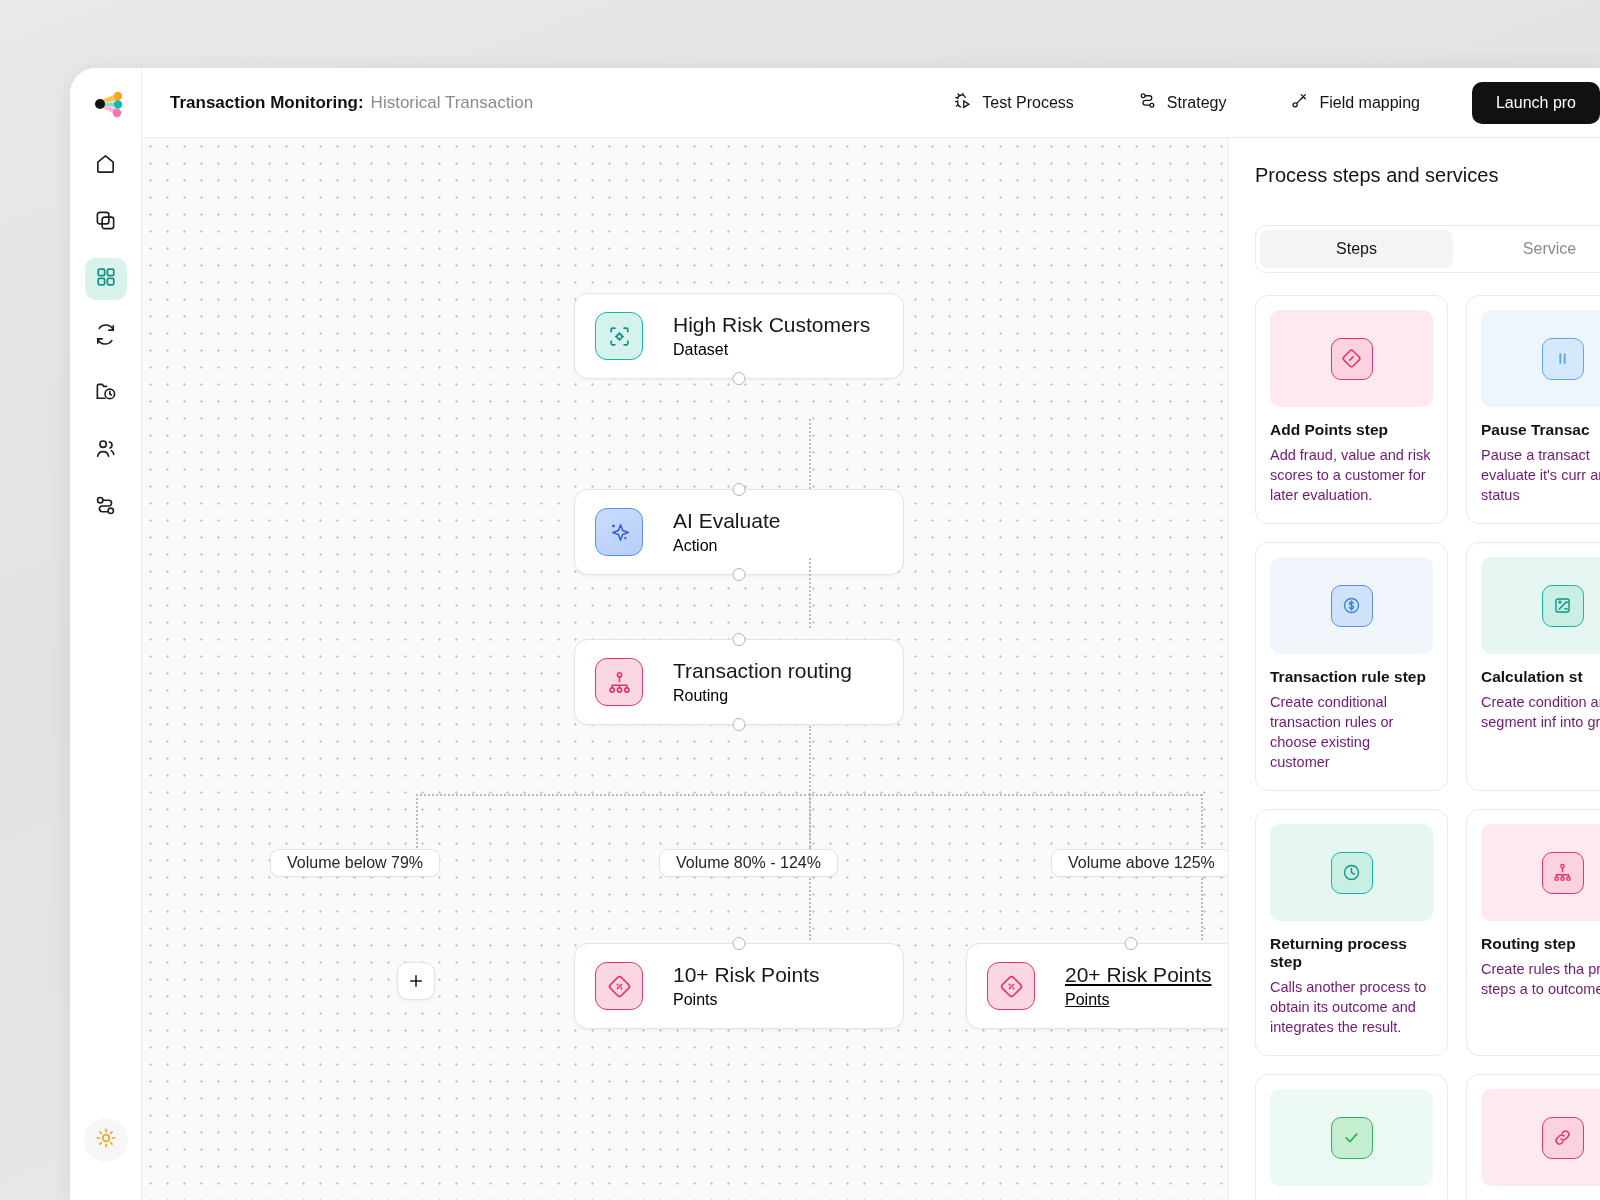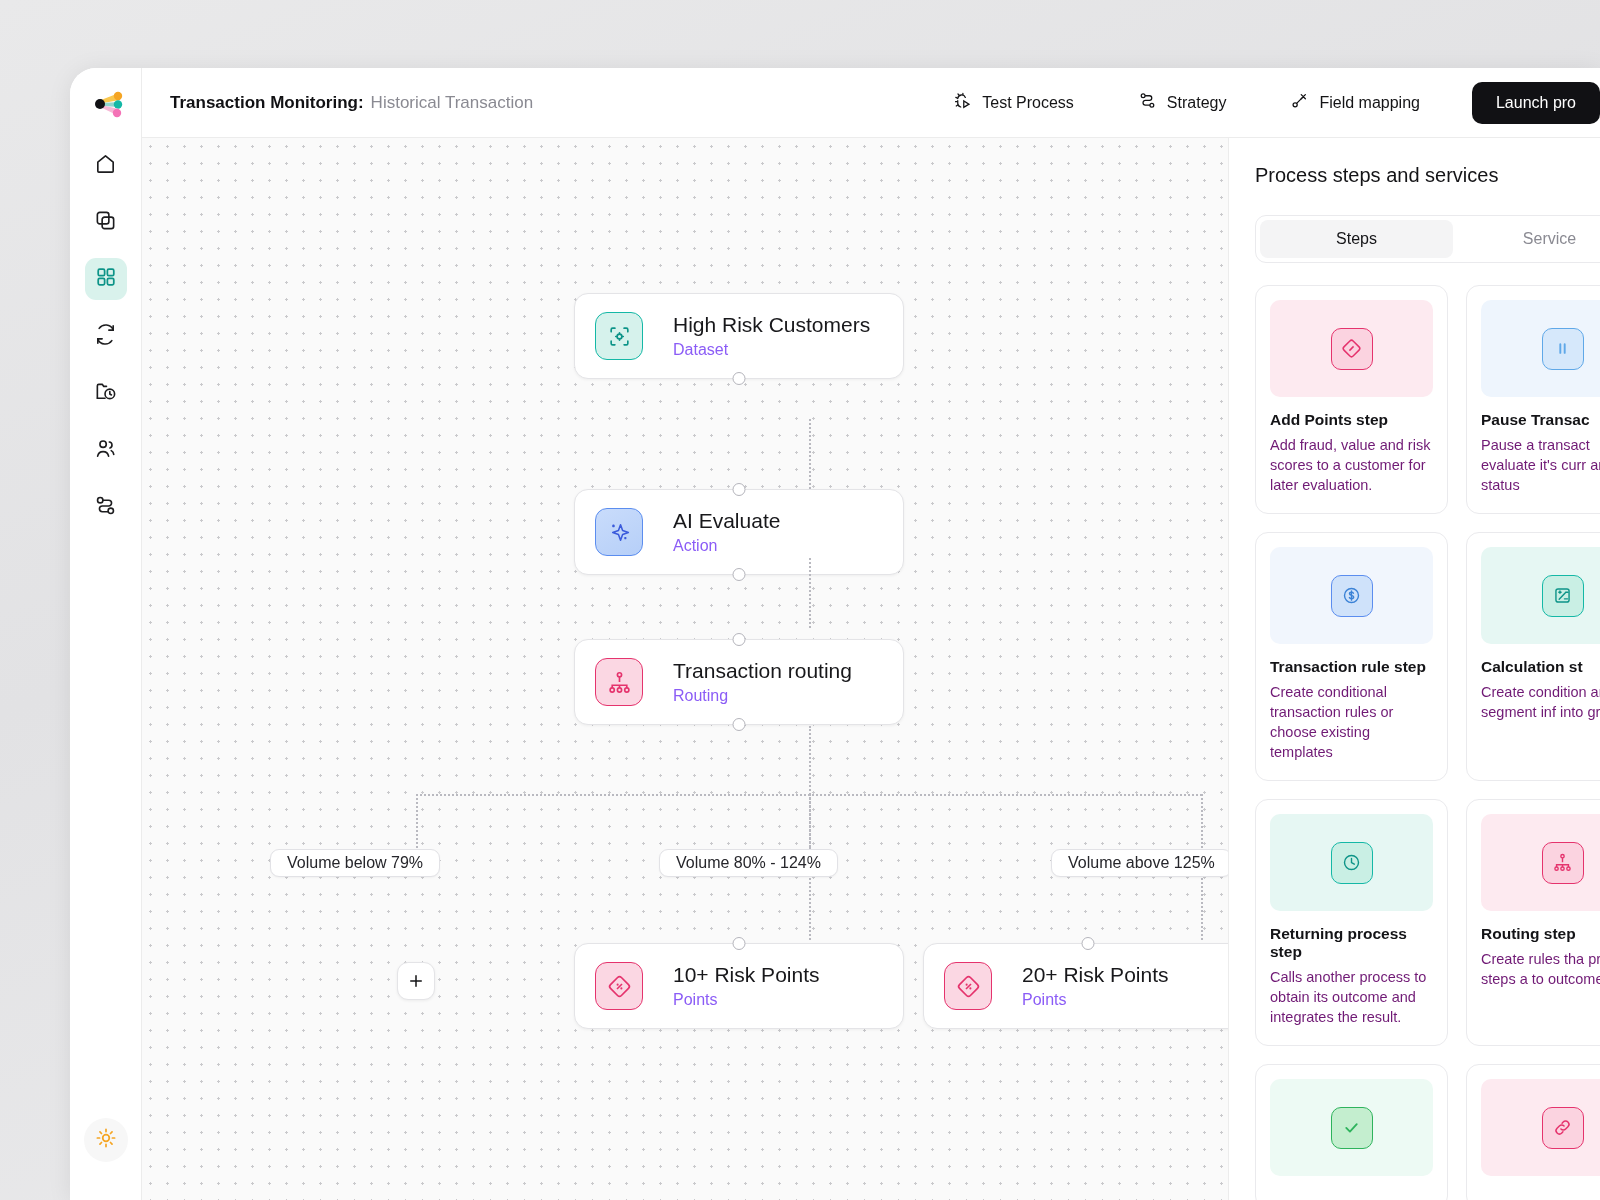--- a/index.html
+++ b/index.html
@@ -75,21 +75,21 @@
     position: absolute; background: #fff; border: 1px solid #e4e4e7;
     border-radius: 14px; box-shadow: 0 1px 3px rgba(0,0,0,.05);
   }
   .node-head { display: flex; align-items: center; gap: 30px; padding: 18px 20px; }
   .nicon { width: 48px; height: 48px; border-radius: 12px;
      display: flex; align-items: center; justify-content: center; flex: 0 0 48px; }
   .nicon.teal { background: #d6f2ec; border: 1.6px solid #14b8a6; }
   .nicon.blue { background: linear-gradient(150deg,#c9dcfb,#b6cff8); border: 1.6px solid #5b8def; }
   .nicon.pink { background: #fbd7e3; border: 1.6px solid #e5336d; }
   .ntitle { font-size: 21px; color: #18181b; line-height: 1.15; }
-  .nsub { font-size: 16px; color: #8b5cf6; margin-top: 4px; }
+  .nsub { font-size: 16px; color: #000000; margin-top: 4px; }
   .node-foot {
     border-top: 1px solid #ececef; padding: 11px 20px;
     display: flex; align-items: center; justify-content: space-between;
   }
   .entries { font-size: 15px; color: #3f3f46; }
   .bars { display: flex; gap: 2.5px; }
   .bars i { width: 3.2px; height: 15px; background: #d7d7db; border-radius: 1px; display:block; }
   .bars i.on { background: #14b8a6; }
 
   .port {
@@ -109,21 +109,21 @@
     border: 1px solid #e4e4e7; border-radius: 11px; z-index: 3;
     display: flex; align-items: center; justify-content: center;
     box-shadow: 0 1px 3px rgba(0,0,0,.06); cursor: pointer;
   }
 
   
   .panel {
     width: 372px; flex: 0 0 372px; background: #fff;
     border-left: 1px solid #ececec; padding: 26px 0 0 26px; overflow: hidden;
   }
-  .panel-title { font-size: 20px; color: #141417; margin-bottom: 28px; }
+  .panel-title { font-size: 20px; color: #141417; margin-bottom: 38px; }
   .tabs {
     display: flex; background: #fff; border: 1px solid #eaeaed; border-radius: 11px;
     padding: 4px; width: 396px; margin-bottom: 22px;
   }
   .tab { flex: 1; text-align: center; font-size: 16px; padding: 10px 0;
      border-radius: 8px; color: #8a8a92; cursor: pointer; }
   .tab.active { background: #f4f4f5; color: #141417; }
 
   .cards { display: flex; flex-wrap: wrap; gap: 18px; width: 404px; }
   .card {
@@ -376,21 +376,21 @@
                 <path d="M10.2 10.2h.01M13.8 13.8h.01" stroke-linecap="round" stroke-width="2"></path>
               </svg>
             </div>
             <div>
               <div class="ntitle">10+ Risk Points</div>
               <div class="nsub">Points</div>
             </div>
           </div>
         </div>
 
-        <div class="node" style="left:781px; top:805px; width:330px;">
+        <div class="node" style="left:824px; top:805px; width:330px;text-decoration:underline;">
           <div class="port" style="left:50%; top:-7px; transform:translateX(-50%);"></div>
           <div class="node-head">
             <div class="nicon pink">
               <svg width="25" height="25" viewBox="0 0 24 24" fill="none" stroke="#e5336d" stroke-width="1.6" stroke-linejoin="round">
                 <rect x="4.6" y="4.6" width="14.8" height="14.8" rx="2.6" transform="rotate(45 12 12)"></rect>
                 <path d="M14.4 9.6 9.6 14.4"></path>
                 <path d="M10.2 10.2h.01M13.8 13.8h.01" stroke-linecap="round" stroke-width="2"></path>
               </svg>
             </div>
             <div>
@@ -439,21 +439,21 @@
           <div class="card">
             <div class="thumb th-lblue">
               <div class="sq sq-lblue">
                 <svg width="21" height="21" viewBox="0 0 24 24" fill="none" stroke="#3b82d6" stroke-width="1.6" stroke-linecap="round">
                   <circle cx="12" cy="12" r="8"></circle>
                   <path d="M14.2 9.4a2.4 2.4 0 0 0-2.2-1.2c-1.4 0-2.3.7-2.3 1.8 0 2.6 4.8 1.2 4.8 3.8 0 1.2-1 1.9-2.5 1.9a2.6 2.6 0 0 1-2.4-1.3M12 6.7v10.6"></path>
                 </svg>
               </div>
             </div>
             <div class="card-title">Transaction rule step</div>
-            <div class="card-desc">Create conditional transaction rules or choose existing templates</div>
+            <div class="card-desc">Create conditional transaction rules or choose existing customer</div>
           </div>
 
           <div class="card">
             <div class="thumb th-teal">
               <div class="sq sq-teal">
                 <svg width="21" height="21" viewBox="0 0 24 24" fill="none" stroke="#0d9488" stroke-width="1.6" stroke-linecap="round">
                   <rect x="4.5" y="4.5" width="15" height="15" rx="2.4"></rect>
                   <path d="M7.8 8.2h2.6M9.1 6.9v2.6M15.8 8.2h2.6M8.2 16.2l7.6-8M14.2 15.8h3.6"></path>
                 </svg>
               </div>

